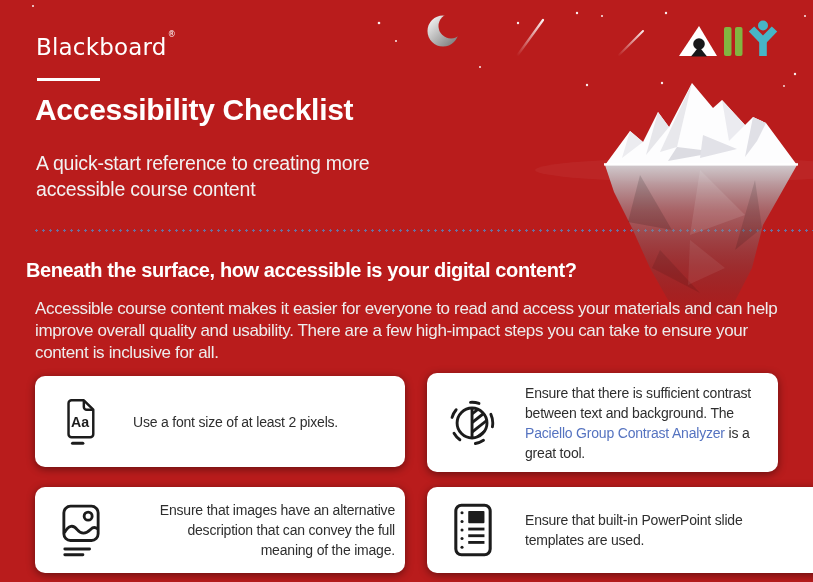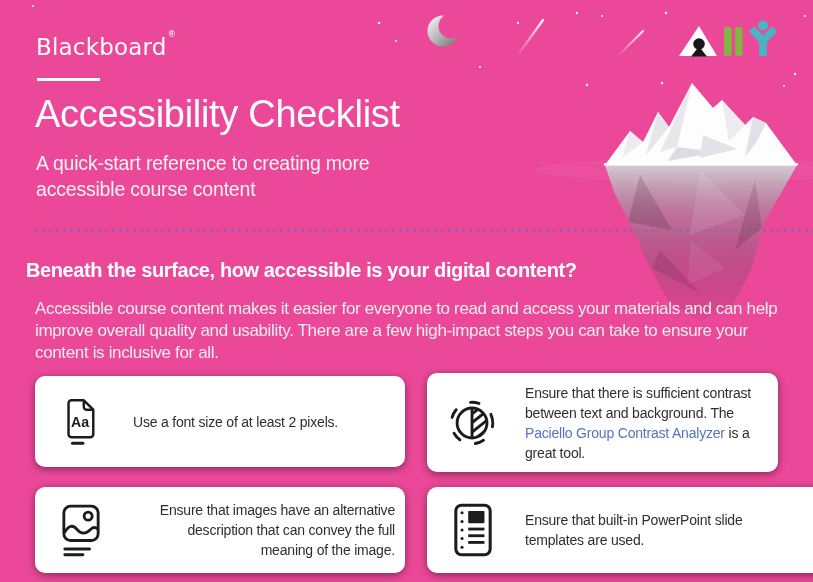--- a/index.html
+++ b/index.html
@@ -1,19 +1,19 @@
 <!DOCTYPE html>
 <html><head>
 <meta charset="utf-8">
 <style>
   html,body{margin:0;padding:0;background:#000;}
   .page{
     position:relative;
     width:813px;height:582px;
-    background:#ec4899;
+    background:#b91c1c;
     overflow:hidden;
     font-family:"Liberation Sans", sans-serif;
     -webkit-font-smoothing:antialiased;
   }
   
   .dots-divider{
     position:absolute;left:35px;top:229px;width:778px;height:3px;z-index:0;
     background-image:radial-gradient(circle at 1.5px 1.5px, #6a70a0 1.1px, transparent 1.4px);
     background-size:7px 3px;background-repeat:repeat-x;
   }
@@ -23,21 +23,21 @@
   .logo{
     left:36px;top:30px;color:#fff;
     font-family:"DejaVu Sans", sans-serif;
     font-size:23px;letter-spacing:0.2px;
   }
   .logo sup{font-size:8px;vertical-align:18px;margin-left:1px;}
   .logo-underline{left:37px;top:78px;width:63px;height:2.5px;background:#fff;}
   .ally-logo{left:678px;top:18px;}
   .page-title{
     left:35px;top:93px;color:#fff;
-    font-size:38px;font-weight:normal;letter-spacing:-0.3px;
+    font-size:30px;font-weight:bold;letter-spacing:-0.3px;
   }
   .subtitle{
     left:36px;top:150px;width:355px;color:#f2f2f2;
     font-size:19.5px;line-height:26px;letter-spacing:-0.2px;
   }
   
   .section-heading{
     left:26px;top:259px;color:#fff;
     font-size:20px;font-weight:bold;letter-spacing:-0.4px;white-space:nowrap;
   }

